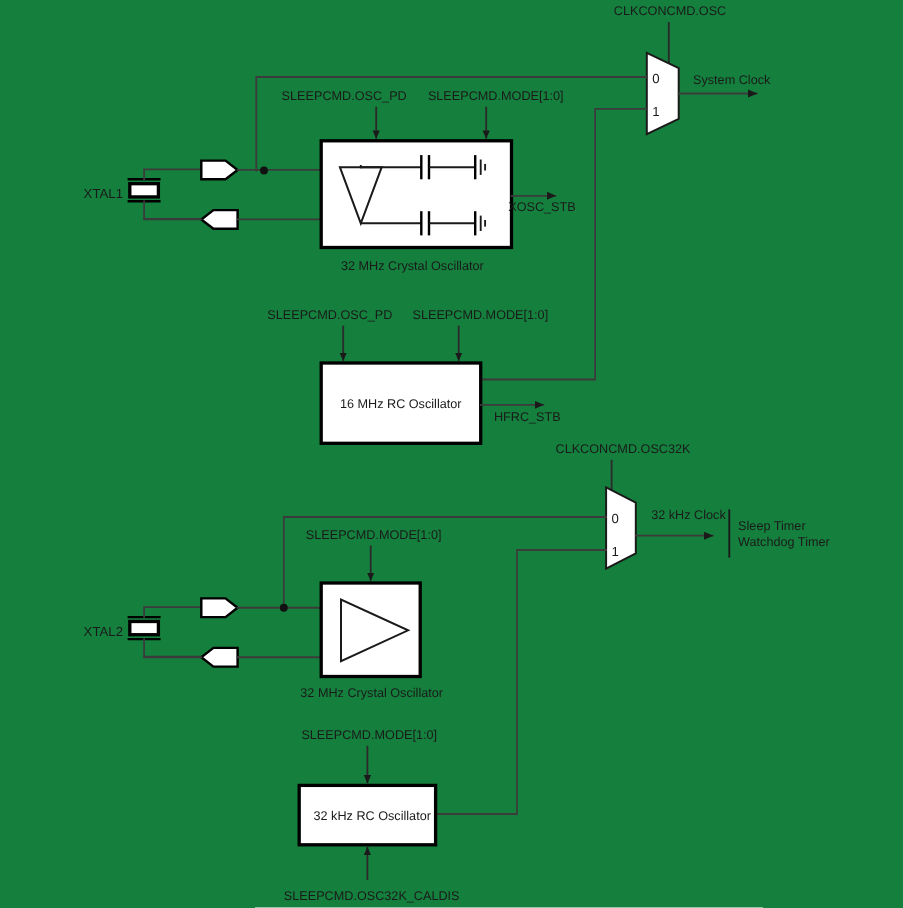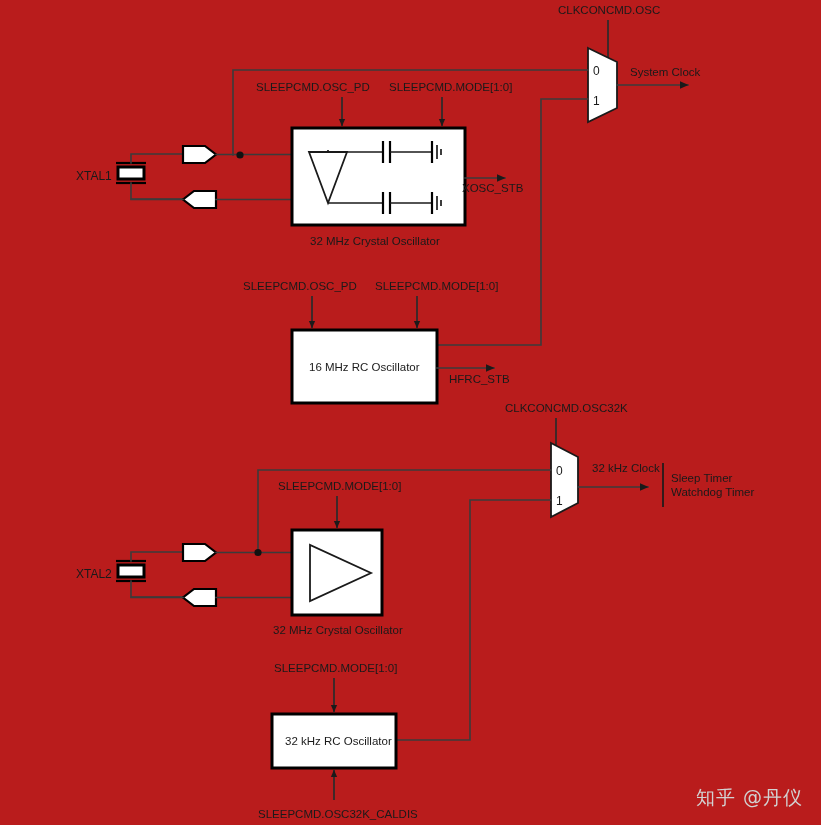--- a/index.html
+++ b/index.html
@@ -11,21 +11,21 @@
   body {
     width: 821px;
     height: 825px;
     font-family: "Liberation Sans", sans-serif;
     overflow: hidden;
   }
   #diagram-root {
     position: relative;
     width: 821px;
     height: 825px;
-    background: #b91c1c;
+    background: #15803d;
   }
   svg#clock-diagram {
     display: block;
     width: 821px;
     height: 825px;
   }
   .wire {
     stroke: #3b3b3b;
     stroke-width: 1.6;
     fill: none;
@@ -291,15 +291,14 @@
       <path class="wire-ctrl" d="M334,800 L334,770" marker-end="url(#arrowEndSm)"></path>
     </g>
 
     <g>
       <rect class="block" x="272" y="714" width="124" height="54"></rect>
       <text class="lbl-block" x="285" y="745">32 kHz RC Oscillator</text>
     </g>
 
   </svg>
 
-  <div class="watermark">知乎 @丹仪</div>
 
 </div>
 
 </body></html>

